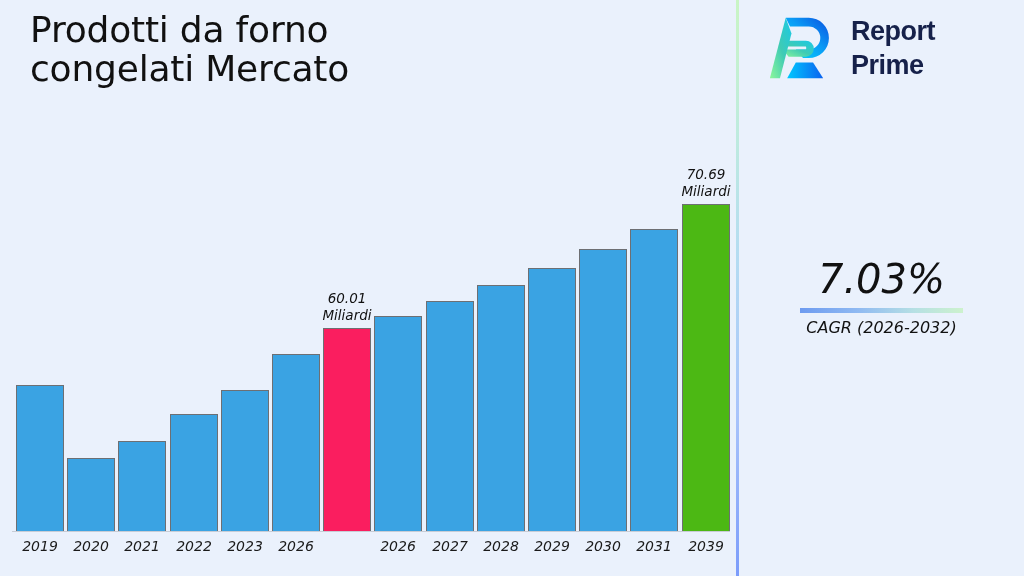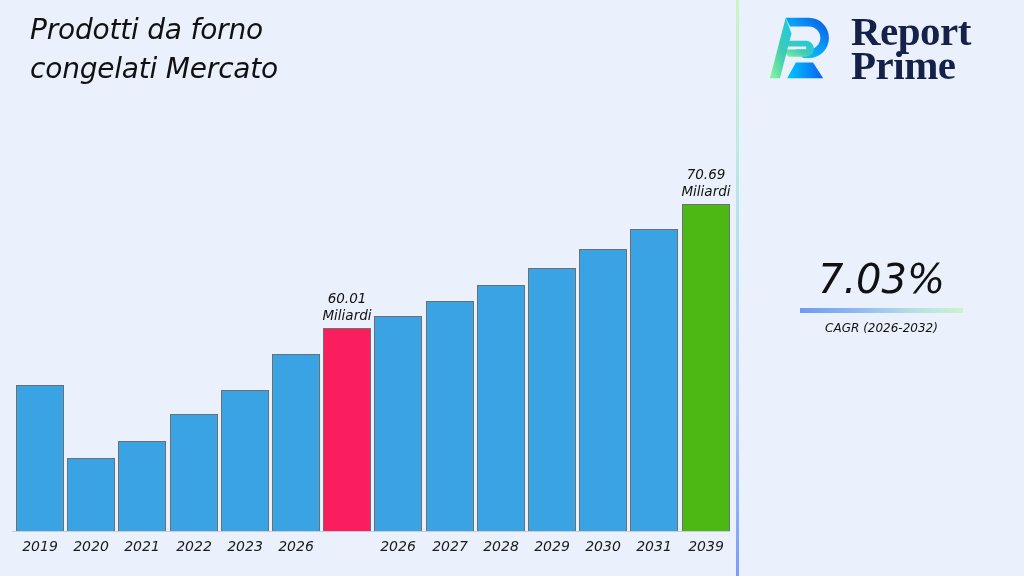--- a/index.html
+++ b/index.html
@@ -19,22 +19,21 @@
     height: 576px;
     background: #eaf1fc;
   }
 
   
   #chart-title {
     position: absolute;
     left: 30px;
     top: 10px;
     width: 680px;
-    font-style: italic;
-    font-size: 28px;
+    font-size: 36px;
     line-height: 39px;
     color: #111111;
     white-space: pre-line;
     letter-spacing: -0.2px;
   }
 
   
   #plot-area {
     position: absolute;
     left: 0px;
@@ -117,23 +116,23 @@
     display: flex;
     align-items: center;
     gap: 12px;
   }
   #logo-mark {
     width: 72px;
     height: 72px;
     flex: 0 0 auto;
   }
   #logo-text {
-    font-family: Liberation Serif, serif;
+    font-family: Liberation Sans, sans-serif;
     font-weight: bold;
-    font-size: 41px;
+    font-size: 27px;
     line-height: 34px;
     color: #16214a;
     letter-spacing: -0.5px;
     white-space: pre-line;
   }
 
   #cagr-block {
     position: absolute;
     left: 0px;
     top: 255px;
@@ -147,21 +146,21 @@
     color: #111111;
   }
   #cagr-divider {
     margin: 5px auto 4px auto;
     width: 163px;
     height: 5px;
     background: linear-gradient(to right, #6d9bf0 0%, #8fb9f2 35%, #b6e0e4 70%, #cdf2cd 100%);
   }
   #cagr-caption {
     font-style: italic;
-    font-size: 12px;
+    font-size: 16px;
     line-height: 22px;
     color: #111111;
   }
 </style>
 </head>
 <body>
 
 <div id="page">
 
   <div id="chart-title">Prodotti da forno

